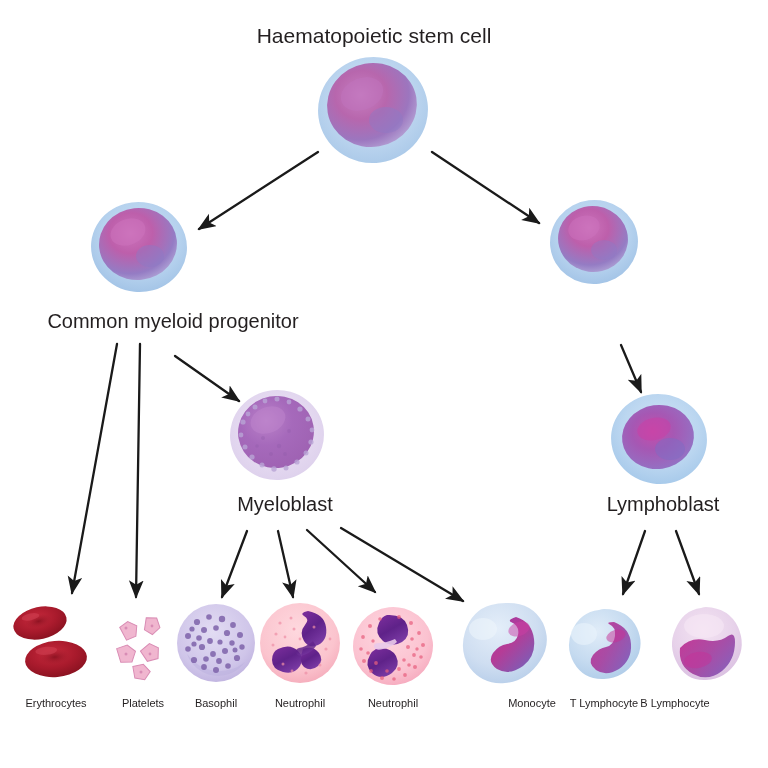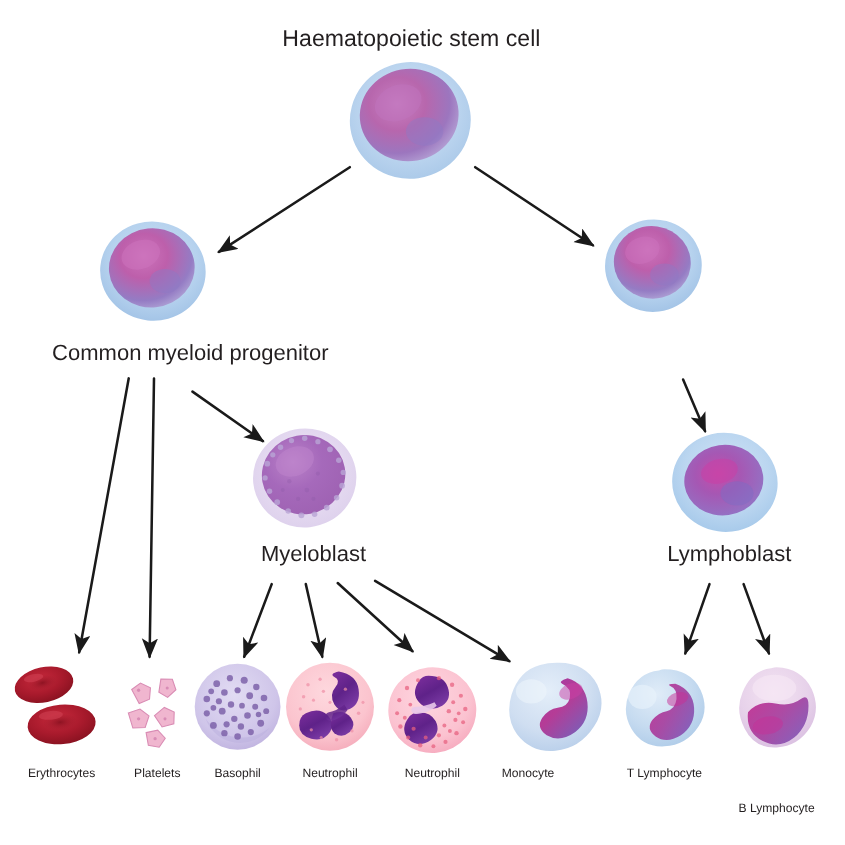--- a/index.html
+++ b/index.html
@@ -416,18 +416,18 @@
   <div class="label level3" style="left:285px; top:493px;">Myeloblast</div>
 
   <div class="label level3" style="left:663px; top:493px;">Lymphoblast</div>
 
   <div id="leaf-labels">
       <div class="label leaf" style="left: 56px; top: 697px;">Erythrocytes</div>
       <div class="label leaf" style="left: 143px; top: 697px;">Platelets</div>
       <div class="label leaf" style="left: 216px; top: 697px;">Basophil</div>
       <div class="label leaf" style="left: 300px; top: 697px;">Neutrophil</div>
       <div class="label leaf" style="left: 393px; top: 697px;">Neutrophil</div>
-      <div class="label leaf" style="left: 480px; top: 697px; text-align: right;">Monocyte</div>
+      <div class="label leaf" style="left: 532px; top: 697px; text-align: right;">Monocyte</div>
       <div class="label leaf" style="left: 604px; top: 697px;">T Lymphocyte</div>
-      <div class="label leaf" style="left: 706px; top: 697px; margin-top: 32px;">B Lymphocyte</div>
+      <div class="label leaf" style="left: 675px; top: 697px;">B Lymphocyte</div>
     </div>
 
 </div>
 
 </body></html>

